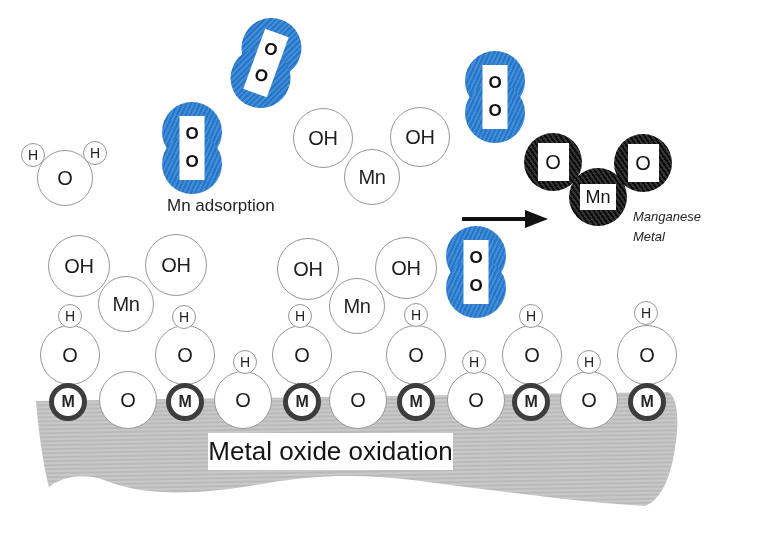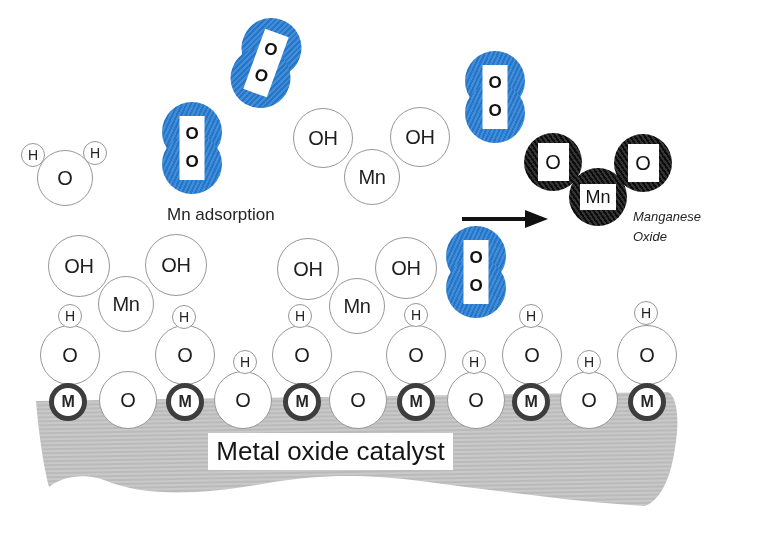--- a/index.html
+++ b/index.html
@@ -31,21 +31,21 @@
   .dark{
     position:absolute;width:58px;height:58px;border-radius:50%;
     background:repeating-linear-gradient(55deg,#0d0d0d 0 2px,#343434 2px 4px);
     display:flex;align-items:center;justify-content:center;
   }
   .dark .sq{
     background:#fff;display:flex;align-items:center;justify-content:center;
     color:#141414;line-height:1;
   }
   .txt{position:absolute;white-space:nowrap;color:#242424;}
-  #lbl-mn-adsorption{left:167px;top:205px;font-size:17px;}
+  #lbl-mn-adsorption{left:167px;top:196px;font-size:17px;}
   #lbl-mnox{left:633px;top:207px;font-size:13px;line-height:20px;font-style:italic;}
   #lbl-catalyst{
     left:208px;top:433px;width:245px;height:37px;background:#fff;
     display:flex;align-items:center;justify-content:center;
     font-size:26px;color:#151515;letter-spacing:0px;
   }
   #lbl-caption{left:160px;top:505px;font-size:18px;color:#2e2e2e;}
   #arrow-svg{position:absolute;left:455px;top:205px;}
 </style>
 </head>
@@ -154,18 +154,18 @@
 
   <svg id="arrow-svg" width="100" height="30" viewBox="0 0 100 30" xmlns="http://www.w3.org/2000/svg">
     <line x1="7" y1="14" x2="72" y2="14" stroke="#111" stroke-width="4"></line>
     <polygon points="70,5 93,14 70,23" fill="#111"></polygon>
   </svg>
 
   <div class="txt" id="lbl-mn-adsorption">Mn adsorption</div>
 
   <div class="txt" id="lbl-mnox">
     <div>Manganese</div>
-    <div>Oxide</div>
+    <div>Metal</div>
   </div>
 
-  <div class="txt" id="lbl-catalyst">Metal oxide catalyst</div>
+  <div class="txt" id="lbl-catalyst">Metal oxide oxidation</div>
 
 </div>
 
 </body></html>

